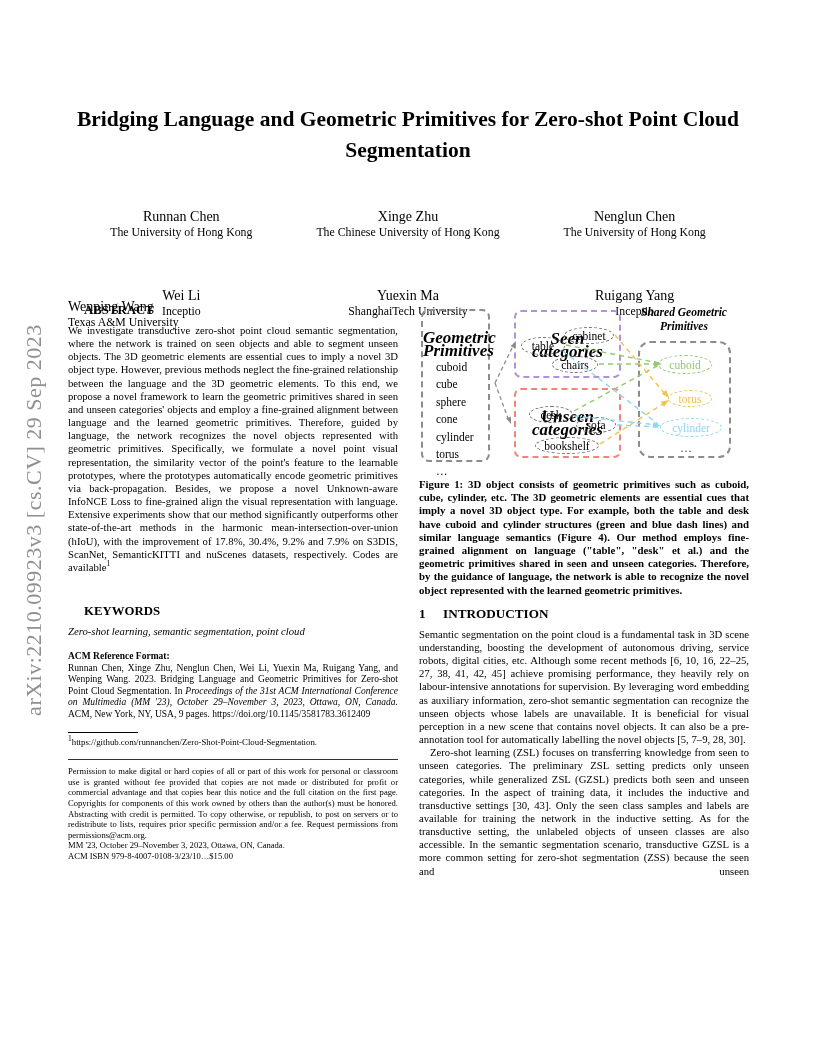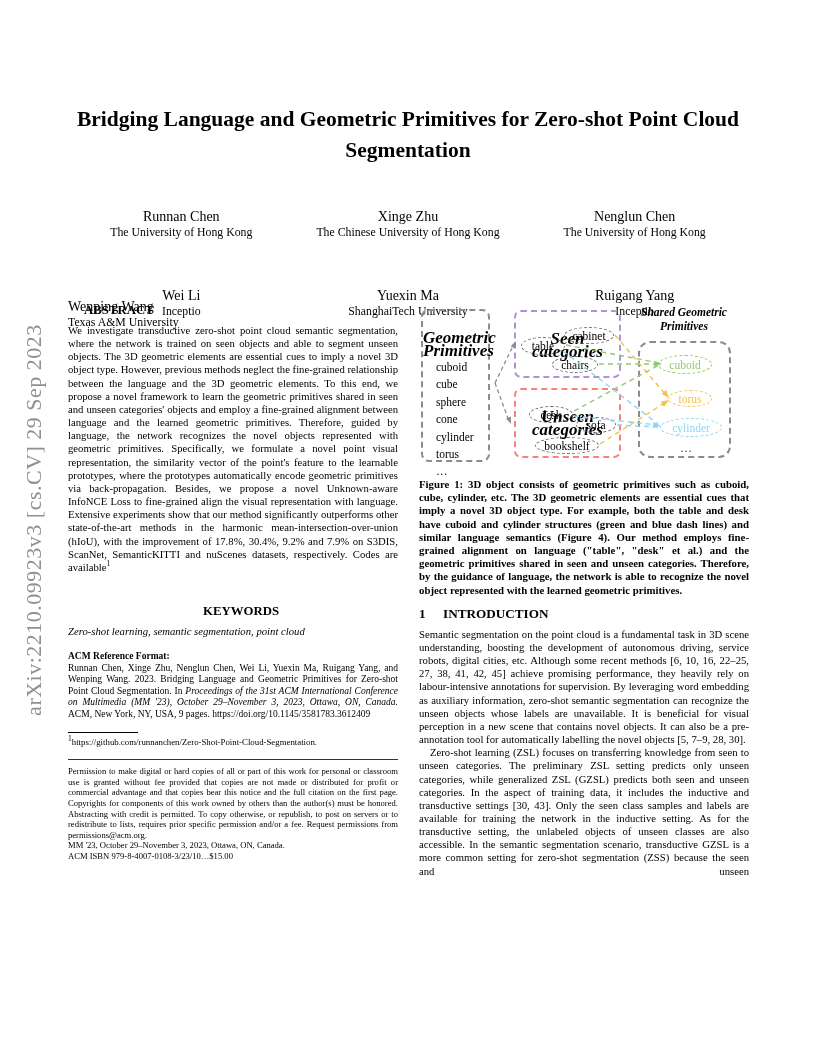--- a/index.html
+++ b/index.html
@@ -34,21 +34,21 @@
   .col-left  { position:absolute; left:68px;  top:303px; width:330px; }
   .col-right { position:absolute; left:419px; top:303px; width:330px; }
 
   .sec-heading { font-size:12.8px; font-weight:bold; margin:0 0 6px 16px; }
   .body-text   { font-size:10.7px; line-height:13.15px; text-align:justify; }
   .body-text p { margin:0; }
   .indent      { text-indent:11px; }
   .fill-last   { text-align-last:justify; }
   sup { font-size:7.5px; line-height:0; }
 
-  .kw-heading  { margin-top:30px;text-align:center; }
+  .kw-heading  { margin-top:30px; }
   .kw-text     { font-size:10.7px; line-height:13px;font-style:italic; }
 
   .acmref      { margin-top:13px; font-size:9.5px; line-height:11.6px; text-align:justify; }
   .acmref-head { font-weight:bold; }
 
   .footnote-rule { width:70px; border:none; border-top:1px solid #000; margin:11px 0 4px 0; }
   .footnote      { font-size:8.8px; line-height:10.8px; }
 
   .perm-rule   { width:330px; border:none; border-top:1.4px solid #333; margin:12px 0 6px 0; }
   .smallprint  { font-size:8.6px; line-height:10.55px; text-align:justify; }

